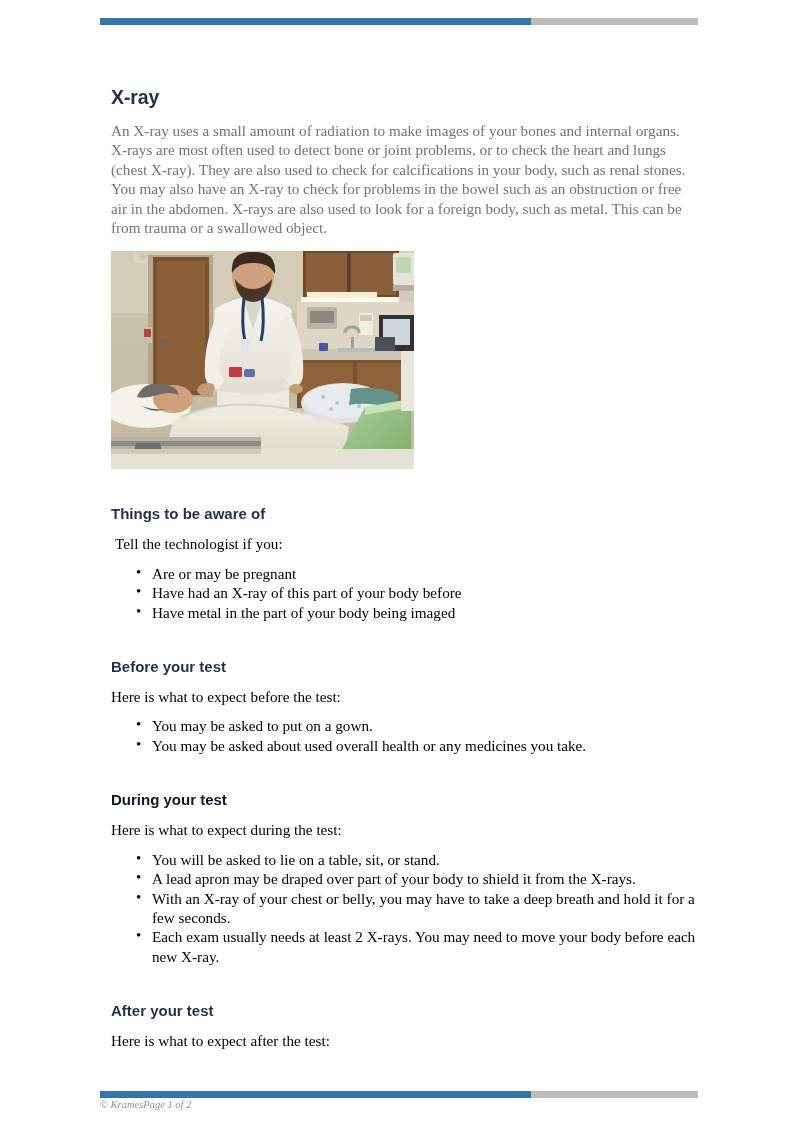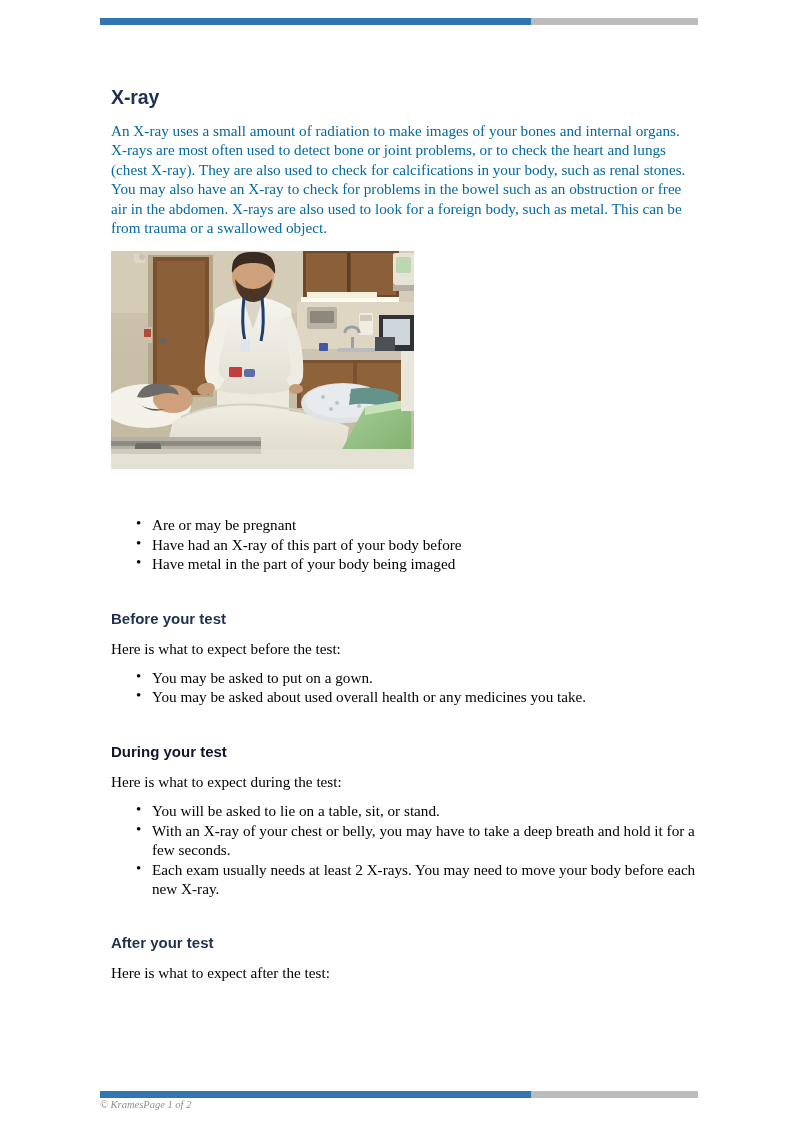--- a/index.html
+++ b/index.html
@@ -57,21 +57,21 @@
     font-weight: bold;
     color: #1f3050;
     margin: 0 0 12px 0;
     letter-spacing: -0.1px;
   }
 
   p.body-text {
     font-size: 15.2px;
     line-height: 19.4px;
     margin: 0;
-    color: #0369a1;
+    color: #737373;
     text-align: left;
   }
 
   .figure {
     margin: 14px 0 0 0;
     width: 303px;
     height: 218px;
     position: relative;
     overflow: hidden;
     background: #cdc4ae;
@@ -277,39 +277,42 @@
         <rect x="0" y="190" width="150" height="5" fill="#8e8b82"></rect>
         <rect x="24" y="192" width="26" height="14" rx="3" fill="#6f6d68"></rect>
         <rect x="0" y="198" width="303" height="20" fill="#e5e1d4"></rect>
         <rect x="0" y="198" width="150" height="5" fill="#cfcabc"></rect>
 
         <rect x="290" y="100" width="13" height="60" fill="#e9e6dc"></rect>
       </svg>
     </div>
 
     <div class="sect-gap-large"></div>
+    <h2 class="section-heading" style="color: rgb(31, 48, 80);">Things to be aware of</h2>
+    <p class="lead indented">Tell the technologist if you:</p>
     <ul class="bullets">
       <li>Are or may be pregnant</li>
       <li>Have had an X-ray of this part of your body before</li>
       <li>Have metal in the part of your body being imaged</li>
     </ul>
 
     <div class="sect-gap-large"></div>
     <h2 class="section-heading" style="color: rgb(31, 48, 80);">Before your test</h2>
     <p class="lead">Here is what to expect before the test:</p>
     <ul class="bullets">
       <li>You may be asked to put on a gown.</li>
       <li>You may be asked about used overall health or any medicines you take.</li>
     </ul>
 
     <div class="sect-gap-large"></div>
     <h2 class="section-heading" style="color: #0f172a;">During your test</h2>
     <p class="lead">Here is what to expect during the test:</p>
     <ul class="bullets">
       <li>You will be asked to lie on a table, sit, or stand.</li>
+      <li>A lead apron may be draped over part of your body to shield it from the X-rays.</li>
       <li>With an X-ray of your chest or belly, you may have to take a deep breath and hold it for a few seconds.</li>
       <li>Each exam usually needs at least 2 X-rays. You may need to move your body before each new X-ray.</li>
     </ul>
 
     <div class="sect-gap-large"></div>
     <h2 class="section-heading" style="color: rgb(31, 48, 80);">After your test</h2>
     <p class="lead">Here is what to expect after the test:</p>
 
   </div>
 

